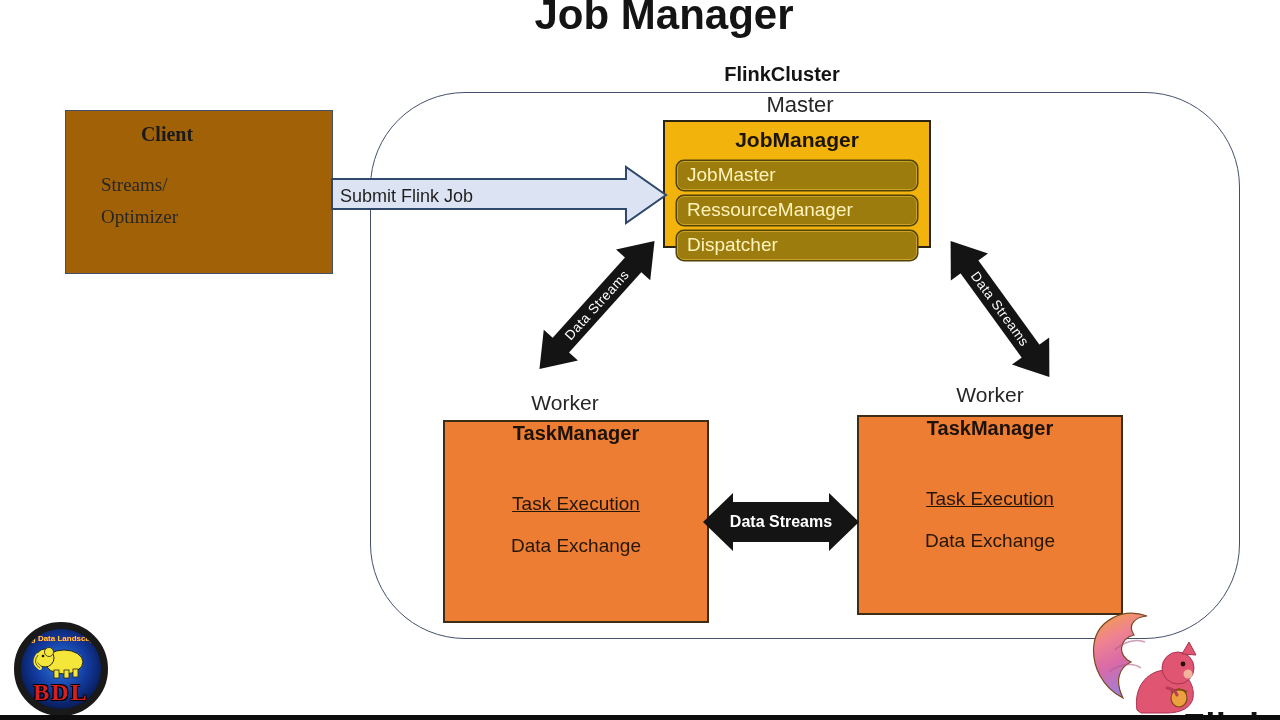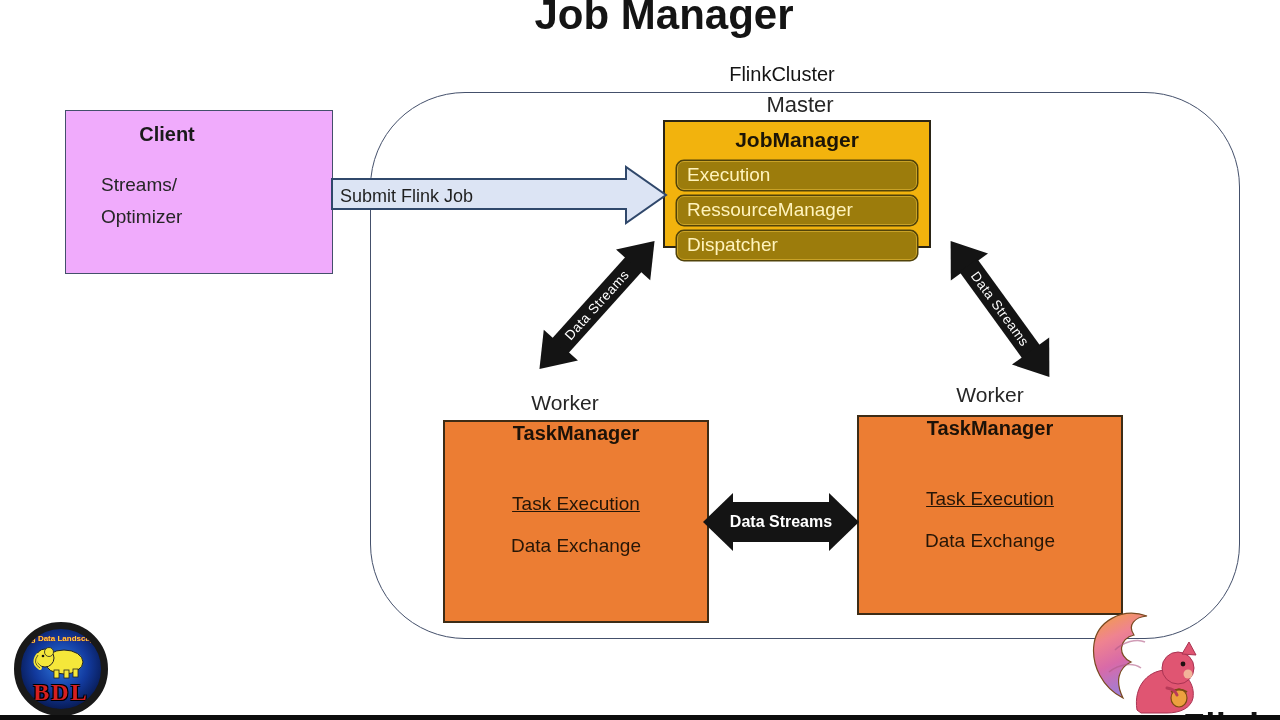--- a/index.html
+++ b/index.html
@@ -6,31 +6,31 @@
   .stage {
     position:relative; width:1280px; height:720px; background:#ffffff;
     font-family:"Liberation Sans", sans-serif; color:#1f1f1f; overflow:hidden;
   }
   .abs { position:absolute; }
 
   
   .page-title { left:464px; top:-9px; width:400px; text-align:center;
     font-size:42px; font-weight:600; color:#141414; }
   .cluster-label { left:682px; top:63px; width:200px; text-align:center;
-    font-size:20px; font-weight:normal; color:#141414; z-index:3; }
+    font-size:20px; font-weight:bold; color:#141414; z-index:3; }
   .master-label { left:700px; top:92px; width:200px; text-align:center;
     font-size:22px; color:#262626; z-index:3; }
 
   
   .cluster-border { left:370px; top:92px; width:868px; height:545px;
     border:1.5px solid #44506b; border-radius:95px; z-index:1; }
 
   
   .client-box { left:65px; top:110px; width:266px; height:162px;
-    background:#f0abfc; border:1.5px solid #44506b; z-index:2; }
+    background:#a16207; border:1.5px solid #44506b; z-index:2;font-family:Liberation Serif, serif; }
   .client-title { margin-top:12px; width:202px; text-align:center;
     font-size:20px; font-weight:bold; color:#1a1a1a; }
   .client-line { margin-left:35px; font-size:19px; color:#262626; }
   .client-line.first { margin-top:28px; }
   .client-line.second { margin-top:10px; }
 
   
   .submit-arrow { left:330px; top:164px; width:340px; height:62px; z-index:5; }
   .submit-arrow text { font-family:"Liberation Sans", sans-serif; font-size:18px; fill:#1f1f1f; }
 
@@ -118,21 +118,21 @@
   </div>
 
   <svg class="abs submit-arrow" width="340" height="62" viewBox="0 0 340 62">
     <polygon points="2,15 296,15 296,3 336,31 296,59 296,45 2,45" fill="#dce4f4" stroke="#30486b" stroke-width="2"></polygon>
     <text x="10" y="38">Submit Flink Job</text>
   </svg>
 
   <div class="abs jm-box">
     <div class="jm-title">JobManager</div>
     <div class="jm-components">
-      <div class="jm-component">Execution</div>
+      <div class="jm-component">JobMaster</div>
       <div class="jm-component">RessourceManager</div>
       <div class="jm-component">Dispatcher</div>
     </div>
   </div>
 
   <div class="darrow dleft">
     <div class="head-l"></div>
     <div class="shaft"></div>
     <div class="head-r"></div>
     <div class="dlabel">Data Streams</div>

